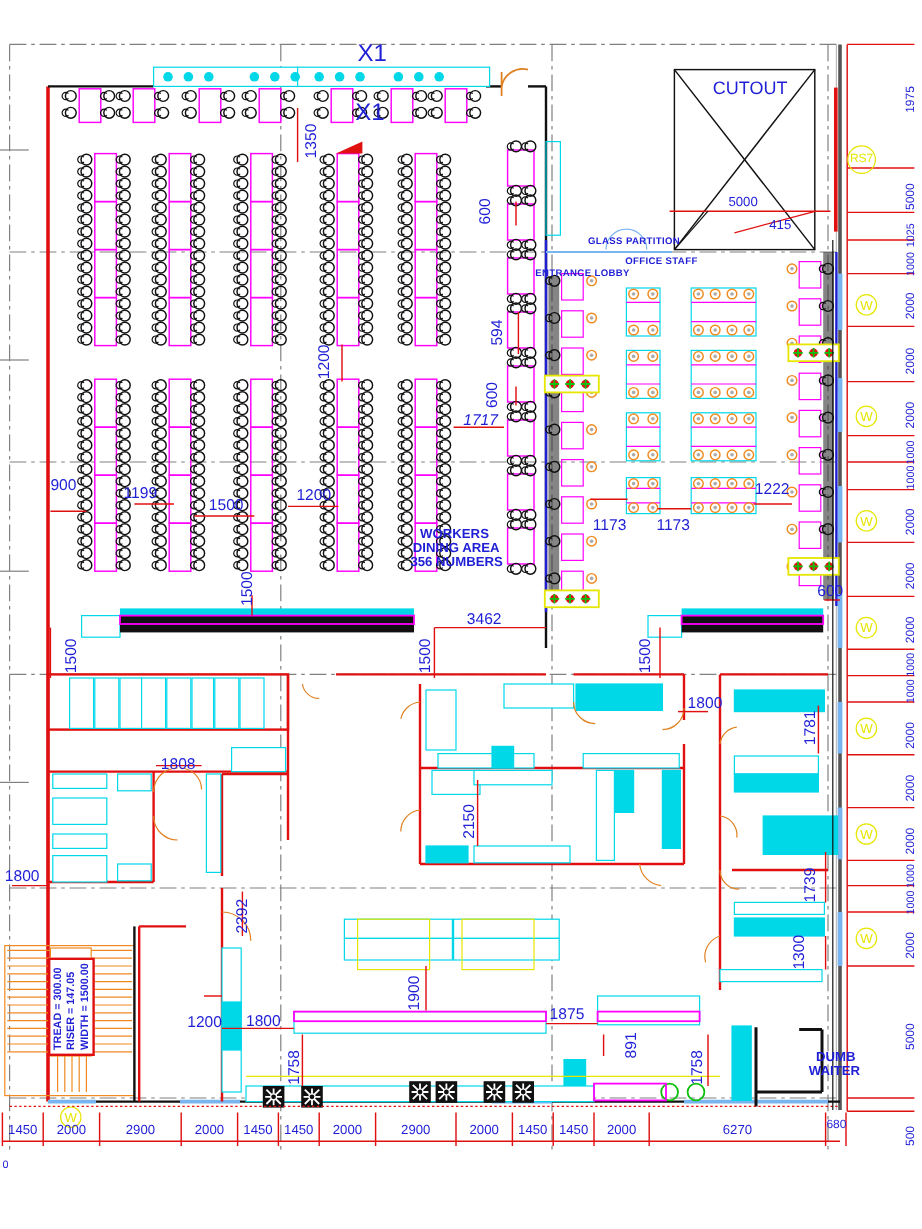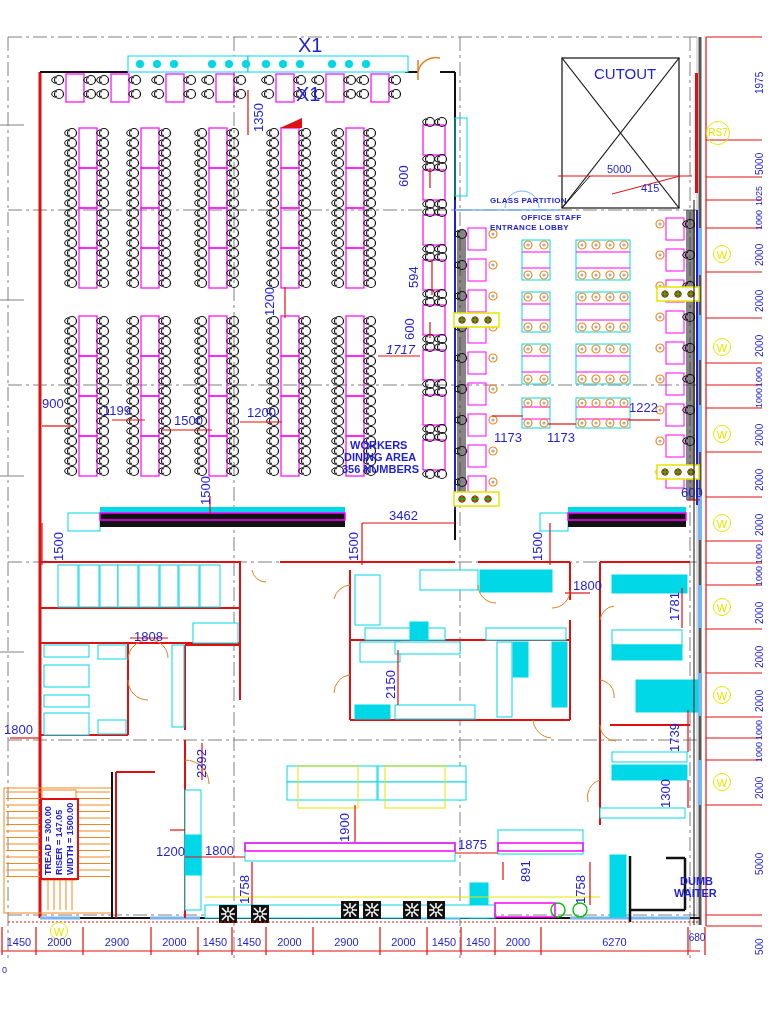--- a/index.html
+++ b/index.html
@@ -983,21 +983,21 @@
 
 <div class="lbl title-lbl" style="left:298px;top:35px;">X1</div>
 <div class="lbl title-lbl" style="left:296px;top:84px;">X1</div>
 
 <div class="lbl cutout" style="left:594px;top:66px;">CUTOUT</div>
 <div class="lbl dim-sm" style="left:607px;top:164px;">5000</div>
 <div class="lbl dim-sm" style="left:641px;top:183px;">415</div>
 
 <div class="lbl room-lbl" style="left:490px;top:197px;">GLASS PARTITION</div>
 <div class="lbl room-lbl" style="left:478px;top:214px;margin-left:43px;">OFFICE STAFF</div>
-<div class="lbl room-lbl" style="left:470px;top:224px;padding-left:20px;">ENTRANCE LOBBY</div>
+<div class="lbl room-lbl" style="left:446px;top:224px;">ENTRANCE LOBBY</div>
 
 <div class="lbl big-lbl" style="left:314px;top:440px;">WORKERS</div>
 <div class="lbl big-lbl" style="left:308px;top:452px;">DINING AREA</div>
 <div class="lbl big-lbl" style="left:306px;top:464px;">356 NUMBERS</div>
 
 <div class="lbl big-lbl" style="left:644px;top:876px;">DUMB</div>
 <div class="lbl big-lbl" style="left:638px;top:888px;">WAITER</div>
 
 <div class="stair-note" style="left:40px;top:880px;">
   <div>TREAD = 300.00</div>

